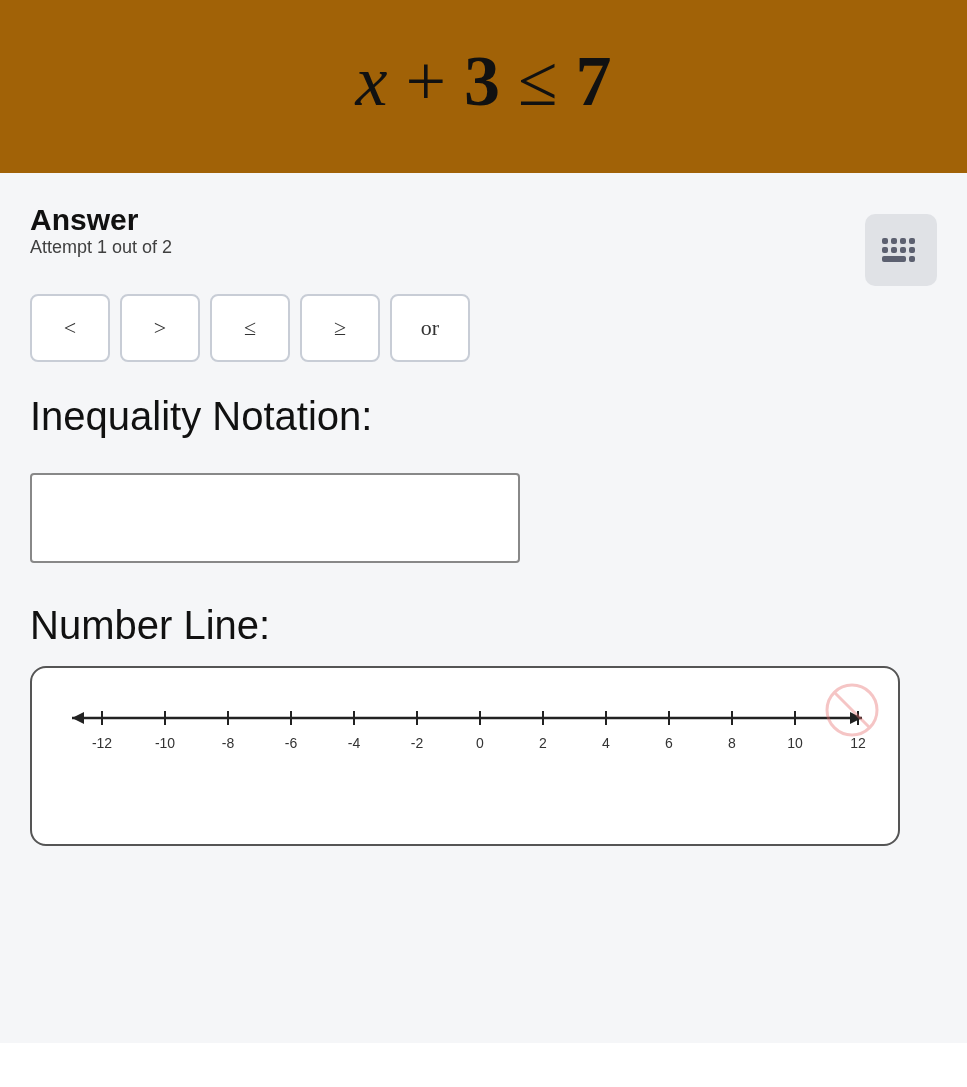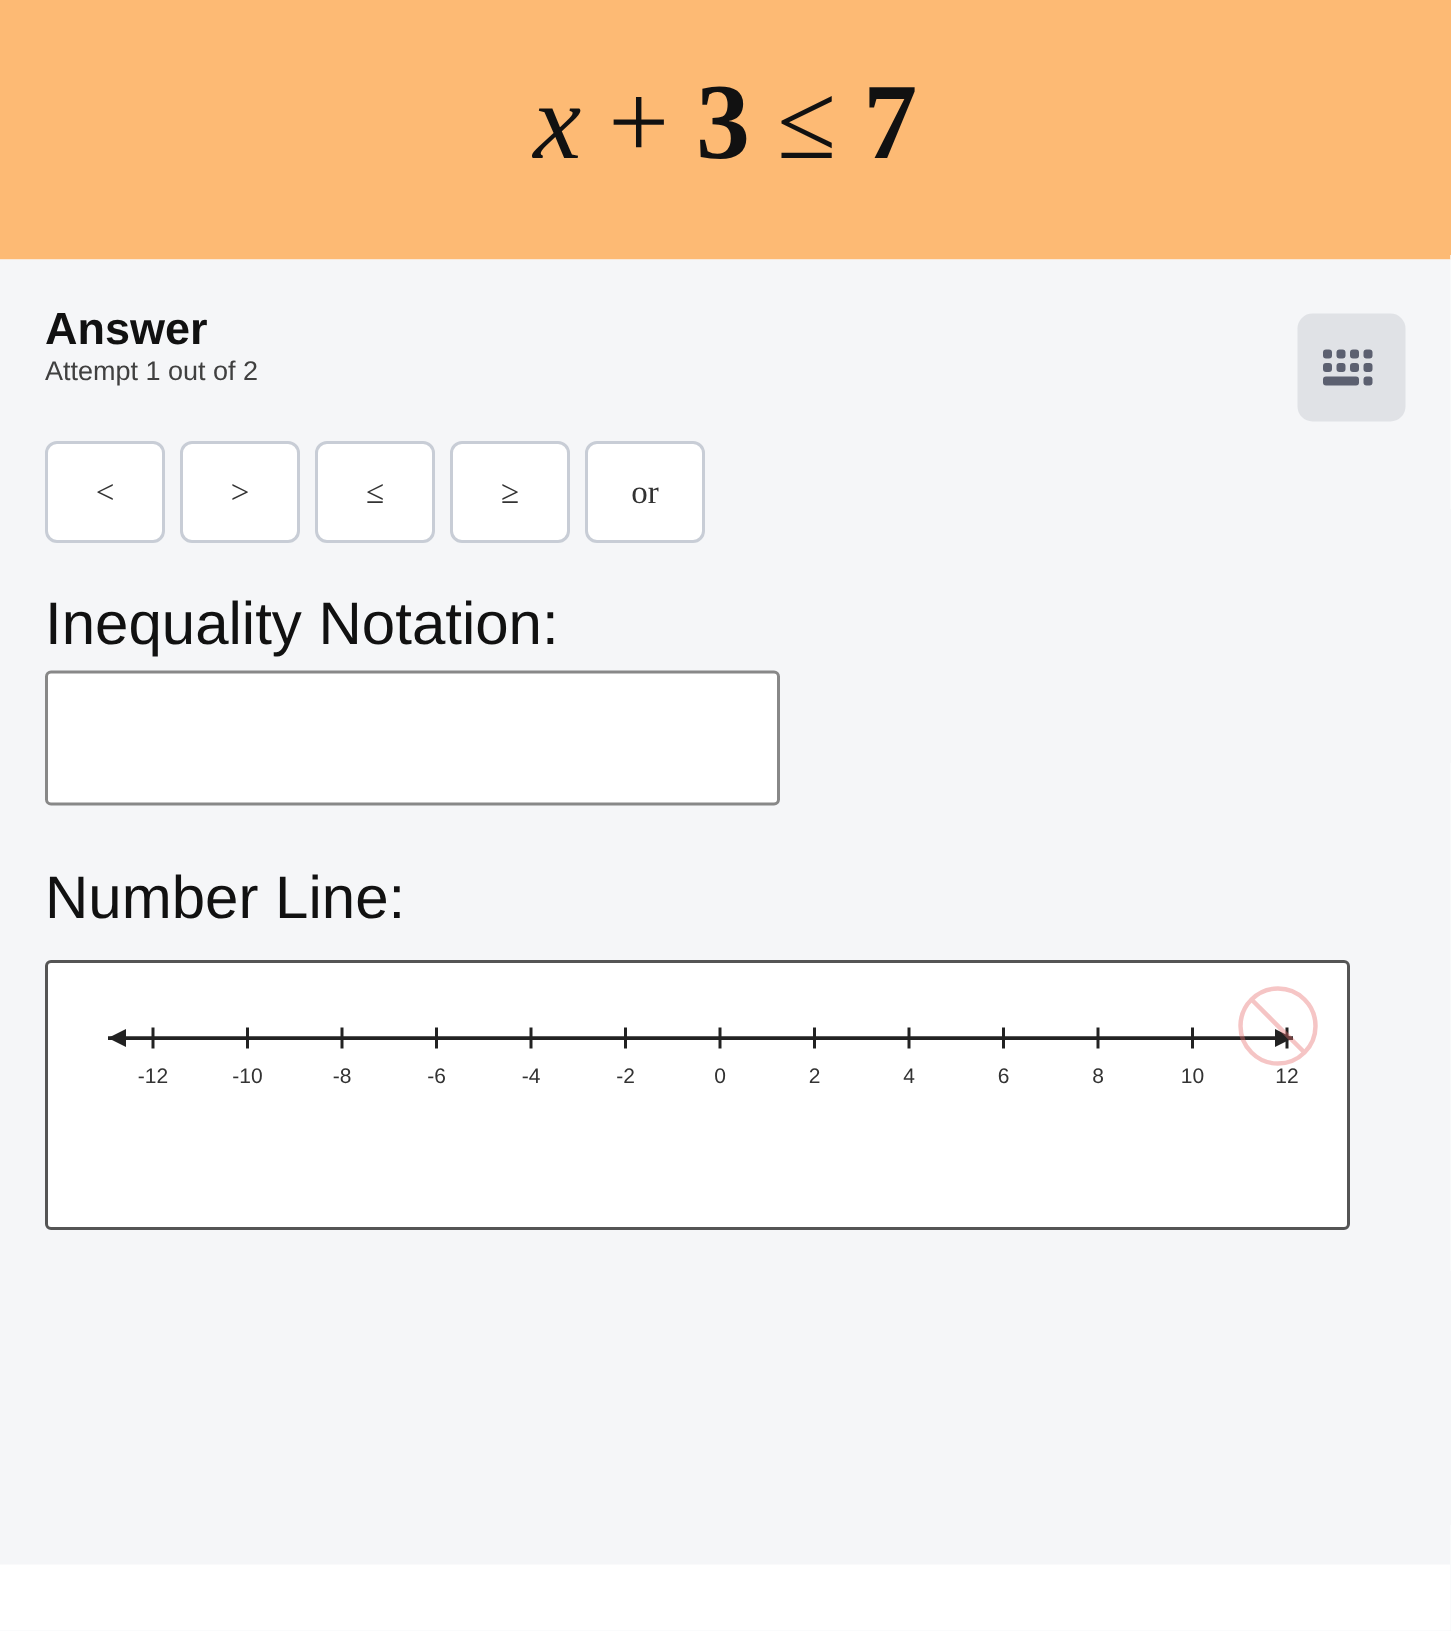--- a/index.html
+++ b/index.html
@@ -9,42 +9,42 @@
     }
 
     body {
       font-family: -apple-system, BlinkMacSystemFont, 'Segoe UI', sans-serif;
       background: #fff;
       width: 967px;
       min-height: 1087px;
     }
 
     .equation-section {
-      background: #fdba74;
+      background: #a16207;
       padding: 40px 20px 50px;
       text-align: center;
     }
 
     .equation {
       font-family: 'Georgia', 'Times New Roman', serif;
       font-size: 72px;
       font-style: italic;
       color: #111;
     }
 
     .answer-section {
       background: #f5f6f8;
       padding: 30px 30px 0 30px;
       min-height: 870px;
     }
 
     .answer-header {
       display: flex;
       justify-content: space-between;
-      align-items: center;
+      align-items: flex-end;
       margin-bottom: 8px;
     }
 
     .answer-title {
       font-size: 30px;
       font-weight: 700;
       color: #111;
     }
 
     .keyboard-button {
@@ -98,21 +98,21 @@
       cursor: pointer;
       display: flex;
       align-items: center;
       justify-content: center;
       font-family: 'Georgia', serif;
     }
 
     .inequality-label {
       font-size: 40px;
       color: #111;
-      margin-bottom: 8px;
+      margin-bottom: 34px;
       font-family: -apple-system, BlinkMacSystemFont, 'Segoe UI', sans-serif;
     }
 
     .inequality-input {
       width: 490px;
       height: 90px;
       background: #fff;
       border: 2px solid #888;
       border-radius: 4px;
       outline: none;
@@ -122,21 +122,21 @@
     }
 
     .number-line-label {
       font-size: 40px;
       color: #111;
       margin-bottom: 18px;
     }
 
     .number-line-container {
       border: 2px solid #555;
-      border-radius: 4px;
+      border-radius: 16px;
       background: #fff;
       padding: 20px 30px 60px 30px;
       position: relative;
       width: 870px;
       height: 180px;
     }
 
     .no-entry-icon {
       position: absolute;
       top: 14px;

